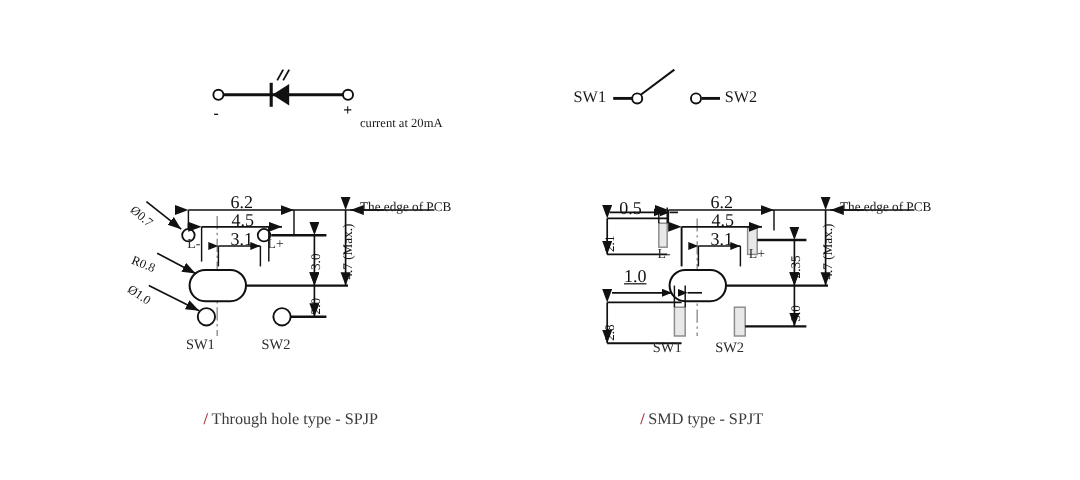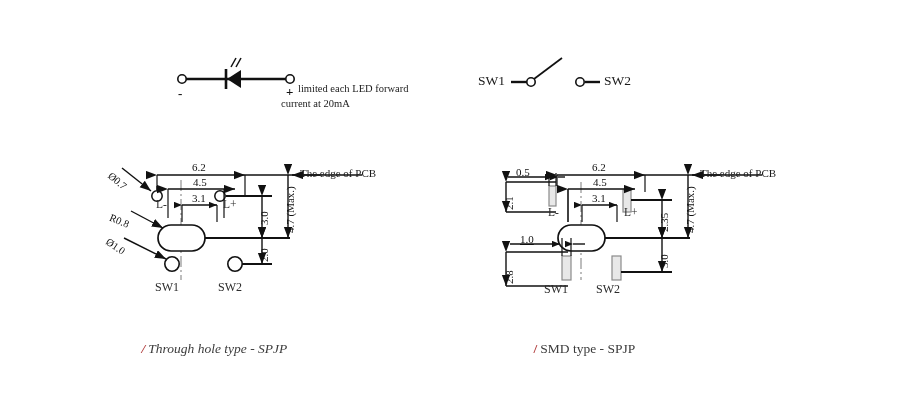--- a/index.html
+++ b/index.html
@@ -8,21 +8,21 @@
     font-family:"Liberation Serif", serif;
     color:#111;
     position:relative;
   }
   .canvas{position:absolute;left:0;top:0;width:900px;height:400px;}
   svg{position:absolute;left:0;top:0;width:900px;height:400px;overflow:visible;}
   .txt{position:absolute;font-family:"Liberation Serif",serif;white-space:pre;}
   .note{font-size:10.5px;line-height:15px;color:#1a1a1a;}
   .sym-label{font-size:13.5px;color:#1a1a1a;}
   .sign{font-size:13px;color:#111;font-weight:bold;}
-  .dim{font-size:11px;color:#111;}
+  .dim{font-size:15px;color:#111;}
   .dim-v{font-size:11px;color:#111;transform-origin:left top;}
   .lead{font-size:10.5px;color:#111;}
   .pin{font-size:11.5px;color:#2b2b2b;}
   .sw{font-size:12px;color:#2b2b2b;}
   .edge{font-size:11px;color:#1a1a1a;}
   .caption{font-size:13.5px;color:#3b3b3b;}
   .caption .slash{color:#b03a3a;font-weight:bold;padding-right:3px;}
 </style>
 </head>
 <body>
@@ -150,22 +150,21 @@
       <line x1="662" y1="238" x2="662" y2="272" stroke="#111" stroke-width="1.4" marker-start="url(#ah)" marker-end="url(#ah)"></line>
       <line x1="688" y1="175" x2="688" y2="238" stroke="#111" stroke-width="1.4" marker-start="url(#ah)" marker-end="url(#ah)"></line>
 
       <line x1="762" y1="175" x2="692" y2="175" stroke="#111" stroke-width="1.4" marker-end="url(#ah)"></line>
     </g>
   </svg>
 
   <div class="txt sign" style="left:178px;top:86px;">-</div>
   <div class="txt sign" style="left:286px;top:84px;">+</div>
 
-  <div class="txt note" style="left:298px;top:81px;">limited each LED forward</div>
-  <div class="txt note" style="left:281px;top:96px;">current at 20mA</div>
+  <div class="txt note" style="left:300px;top:96px;">current at 20mA</div>
 
   <div class="txt sym-label" style="left:478px;top:73px;">SW1</div>
   <div class="txt sym-label" style="left:604px;top:73px;">SW2</div>
 
   <div class="txt lead" style="left:113px;top:170px;transform:rotate(40deg);transform-origin:left top;">Ø0.7</div>
   <div class="txt lead" style="left:112px;top:212px;transform:rotate(22deg);transform-origin:left top;">R0.8</div>
   <div class="txt lead" style="left:110px;top:236px;transform:rotate(34deg);transform-origin:left top;">Ø1.0</div>
 
   <div class="txt dim" style="left:192px;top:161px;">6.2</div>
   <div class="txt dim" style="left:193px;top:176px;">4.5</div>
@@ -175,40 +174,40 @@
   <div class="txt dim-v" style="left:258px;top:262px;transform:rotate(-90deg);">2.0</div>
   <div class="txt dim-v" style="left:284px;top:233px;transform:rotate(-90deg);">4.7 (Max.)</div>
 
   <div class="txt pin" style="left:156px;top:198px;">L-</div>
   <div class="txt pin" style="left:223px;top:198px;">L+</div>
   <div class="txt sw" style="left:155px;top:280px;">SW1</div>
   <div class="txt sw" style="left:218px;top:280px;">SW2</div>
 
   <div class="txt edge" style="left:300px;top:167px;">The edge of PCB</div>
 
-  <div class="txt caption" style="left:128px;top:325px;font-style:italic;">
+  <div class="txt caption" style="left:156px;top:325px;">
     <span class="slash">/</span><span>Through hole type - SPJP</span>
   </div>
 
   <div class="txt dim" style="left:516px;top:166px;">0.5</div>
   <div class="txt dim" style="left:592px;top:161px;">6.2</div>
   <div class="txt dim" style="left:593px;top:176px;">4.5</div>
   <div class="txt dim" style="left:592px;top:192px;">3.1</div>
-  <div class="txt dim" style="left:520px;top:233px;text-decoration:underline;">1.0</div>
+  <div class="txt dim" style="left:520px;top:223px;text-decoration:underline;">1.0</div>
 
   <div class="txt dim-v" style="left:503px;top:210px;transform:rotate(-90deg);">2.1</div>
   <div class="txt dim-v" style="left:503px;top:284px;transform:rotate(-90deg);">2.8</div>
   <div class="txt dim-v" style="left:658px;top:232px;transform:rotate(-90deg);">2.35</div>
   <div class="txt dim-v" style="left:658px;top:268px;transform:rotate(-90deg);">3.0</div>
   <div class="txt dim-v" style="left:684px;top:233px;transform:rotate(-90deg);">4.7 (Max.)</div>
 
   <div class="txt pin" style="left:548px;top:206px;">L-</div>
   <div class="txt pin" style="left:624px;top:206px;">L+</div>
   <div class="txt sw" style="left:544px;top:282px;">SW1</div>
   <div class="txt sw" style="left:596px;top:282px;">SW2</div>
 
   <div class="txt edge" style="left:700px;top:167px;">The edge of PCB</div>
 
   <div class="txt caption" style="left:520px;top:325px;">
-    <span class="slash">/</span><span>SMD type - SPJP</span>
+    <span class="slash">/</span><span>SMD type - SPJT</span>
   </div>
 
 </div>
 
 </body></html>

